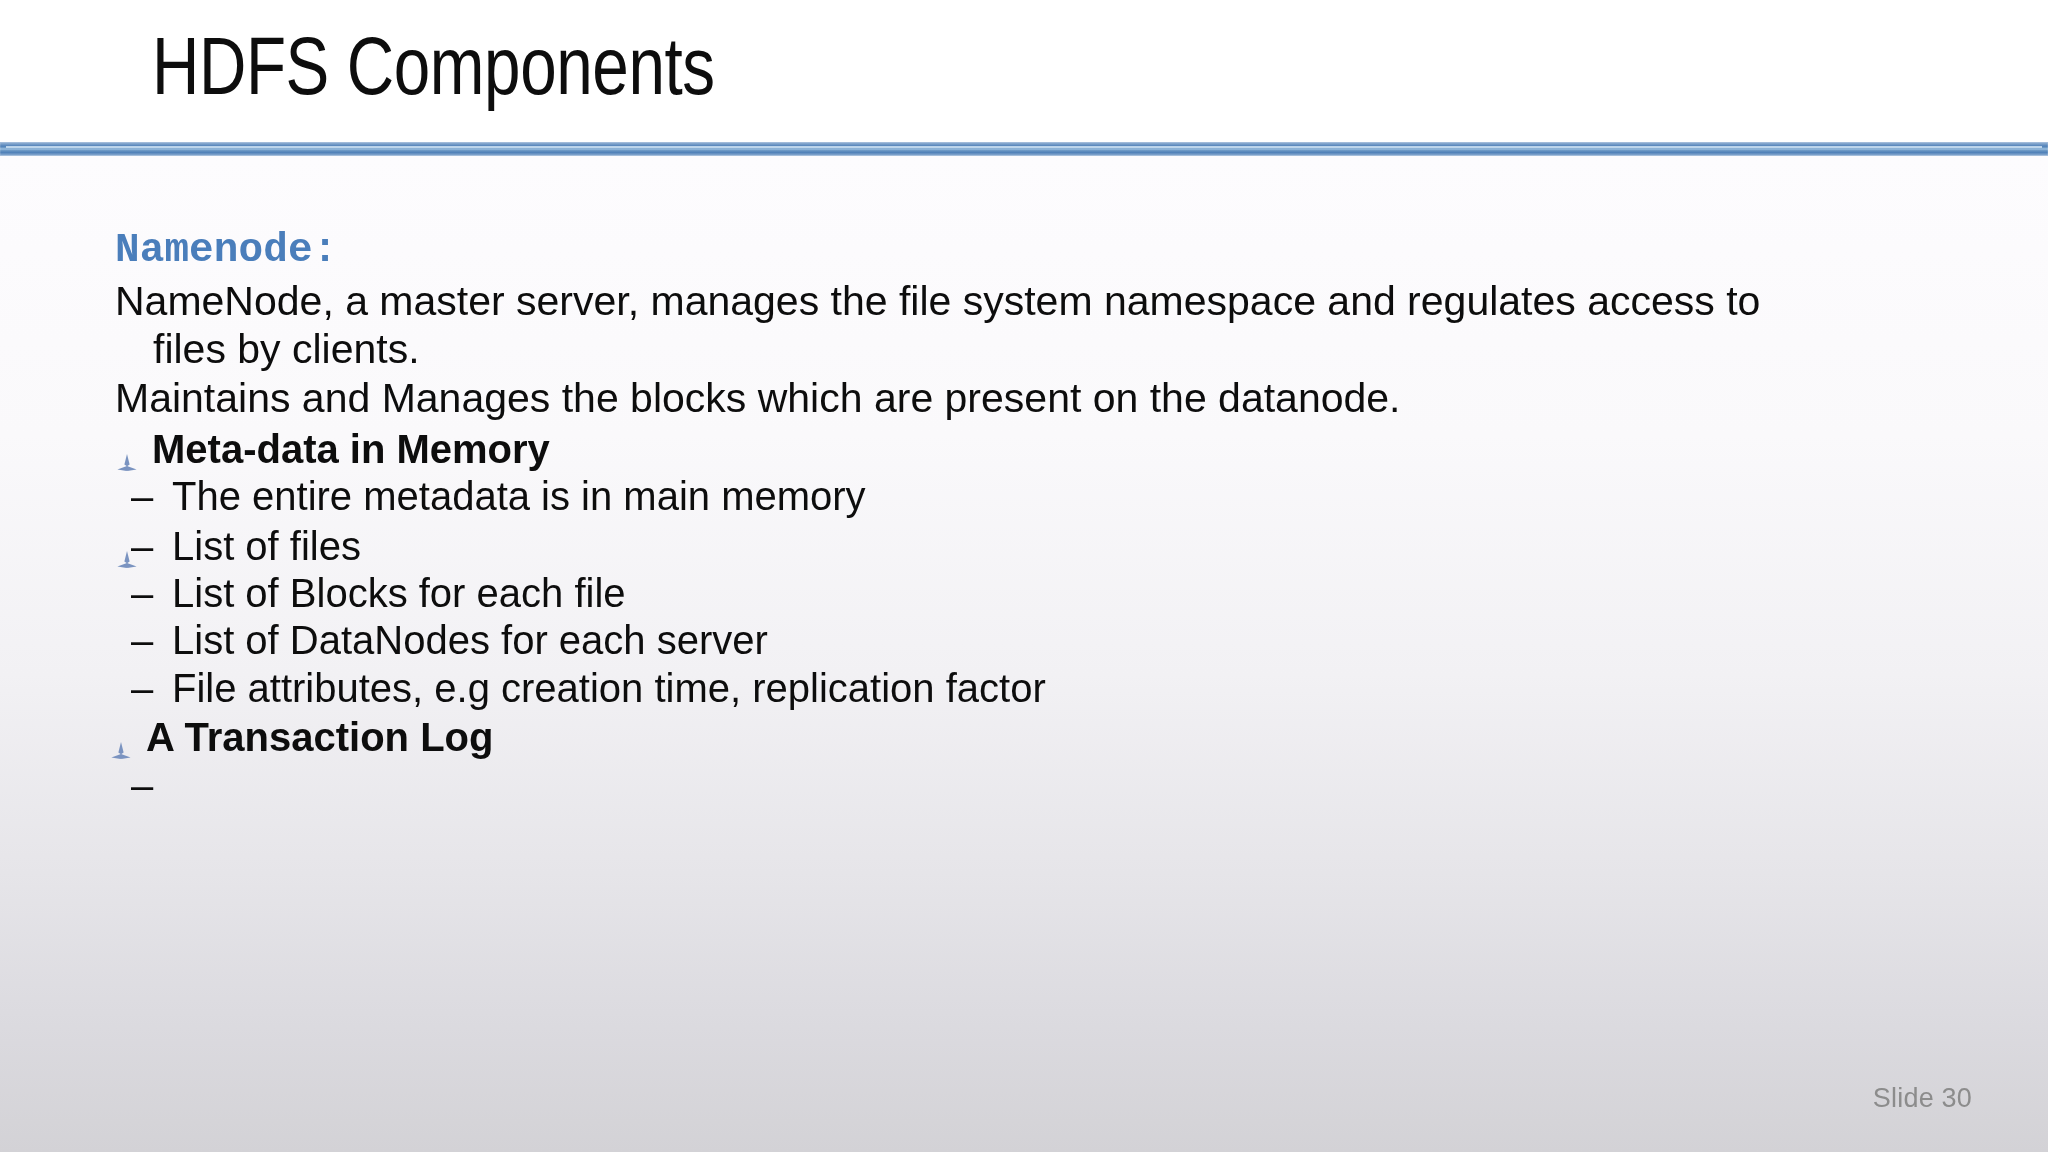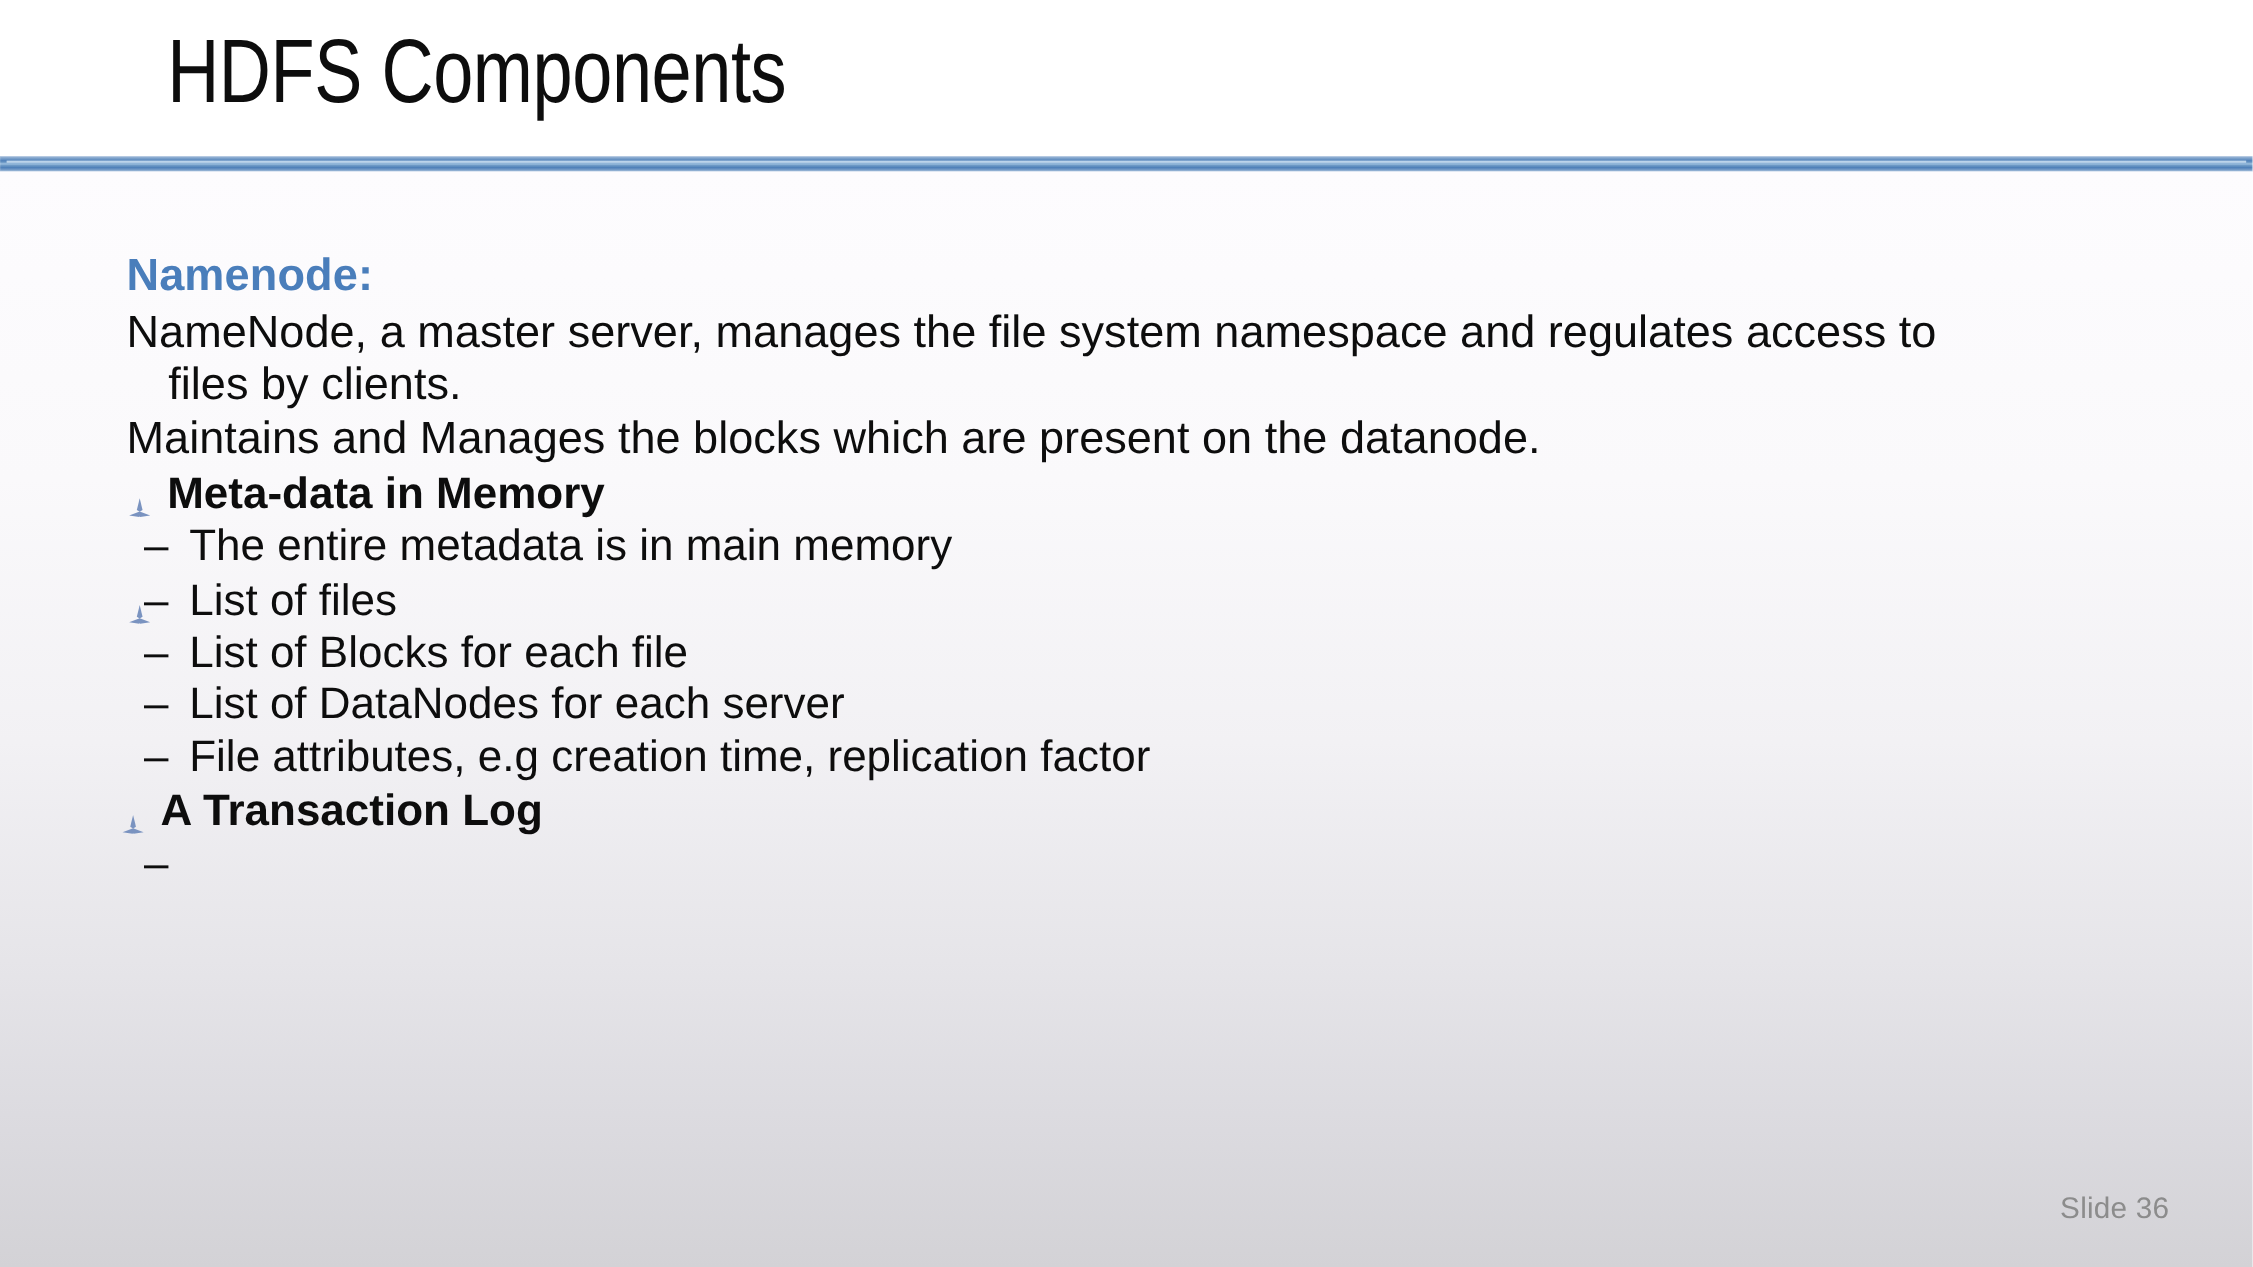--- a/index.html
+++ b/index.html
@@ -90,21 +90,21 @@
 
   .content {
     position: absolute;
     left: 115px;
     top: 72px;
     width: 1830px;
   }
 
   
   .lvl0-heading {
-    font-family: Liberation Sans, sans-serif;
+    font-family: Liberation Mono, monospace;
     font-size: 41px;
     font-weight: bold;
     color: #4a7ebb;
     line-height: 1.08;
     margin: 0 0 6px 0;
     letter-spacing: 0.1px;
   }
 
   .para {
     font-family: "Liberation Sans", "DejaVu Sans", sans-serif;
@@ -254,16 +254,16 @@
         </span>
         <span>A Transaction Log</span>
       </div>
 
       <div class="lvl2">
         <span class="dash">–</span>
       </div>
 
     </div>
 
-    <div class="slide-number">Slide 36</div>
+    <div class="slide-number">Slide 30</div>
   </div>
 
 </div>
 
 </body></html>

